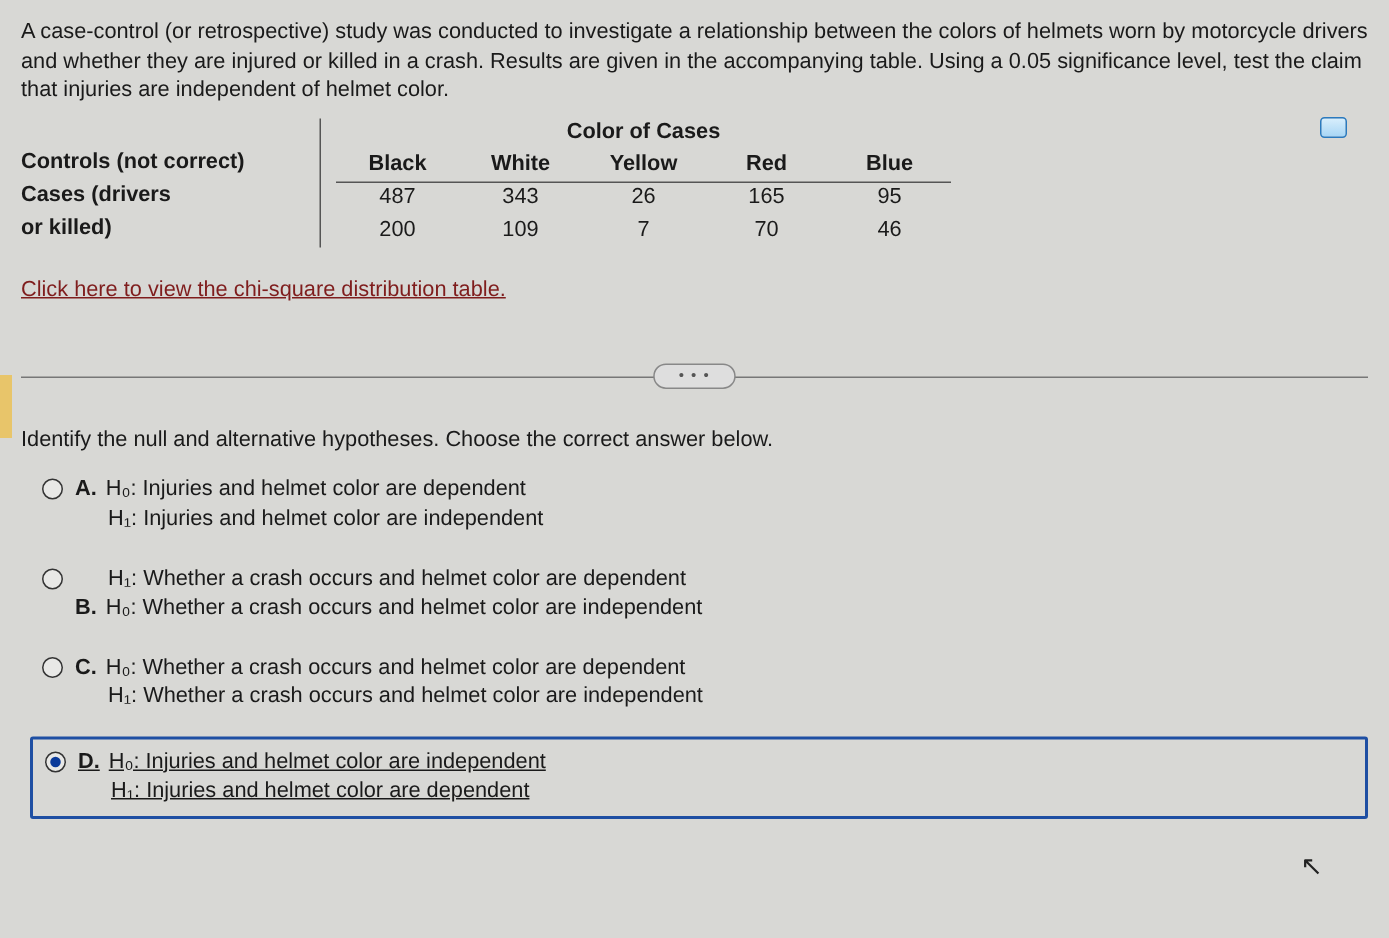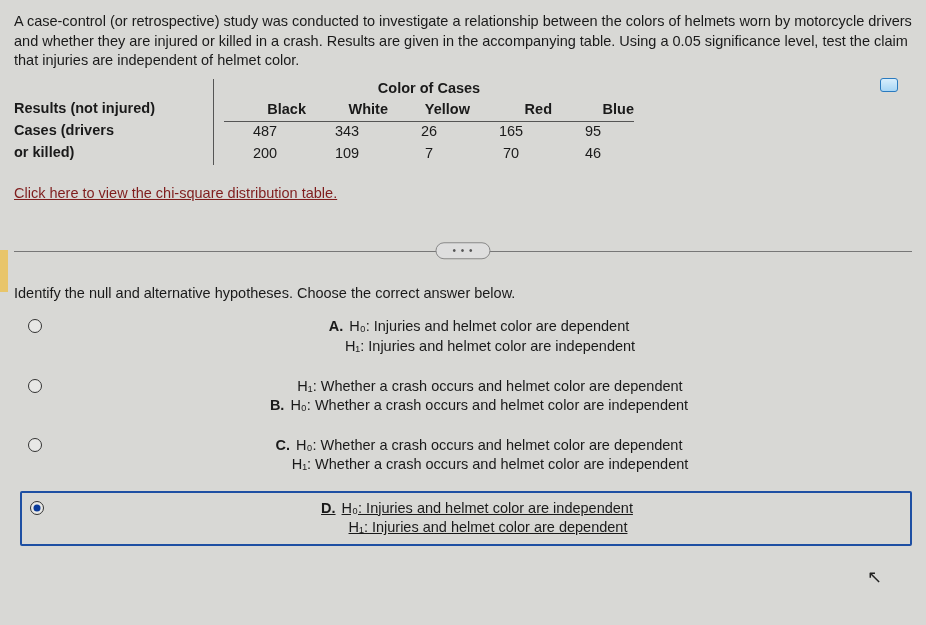--- a/index.html
+++ b/index.html
@@ -31,21 +31,21 @@
     .table-content { padding-left: 10px; }
     .table-title { text-align: center; font-weight: bold; margin-bottom: 2px; }
     .header-row, .data-row {
       display: flex;
     }
     .cell {
       width: 82px;
       text-align: center;
       height: 22px;
     }
-    .header-row .cell { font-weight: bold; border-bottom: 1.5px solid #555; text-align: right; }
+    .header-row .cell { font-weight: bold; border-bottom: 1.5px solid #555; }
     .chi-link {
       color: #7f1d1d;
       text-decoration: underline;
       display: inline-block;
       margin: 14px 0 8px 0;
       cursor: pointer;
     }
     .divider-wrap {
       position: relative;
       height: 30px;
@@ -90,21 +90,21 @@
     .radio.selected::after {
       content: '';
       position: absolute;
       width: 7px; height: 7px;
       background: #0a3a9a;
       border-radius: 50%;
       top: 50%; left: 50%;
       transform: translate(-50%, -50%);
     }
     .option-letter { font-weight: bold; margin-right: 6px; }
-    .option-body { flex: 1; text-align: center; }
+    .option-body { flex: 1; }
     .option-line { display: block; }
     .option.selected-box {
       border: 2px solid #1e4fa3;
       border-radius: 2px;
       padding: 6px 8px;
       margin-left: 6px;
       text-decoration: underline;
     }
     .help-icon {
       position: absolute;
@@ -134,21 +134,21 @@
 <body>
 
 
 
 <div class="left-tab"></div>
 
 <div class="problem-text">A case-control (or retrospective) study was conducted to investigate a relationship between the colors of helmets worn by motorcycle drivers and whether they are injured or killed in a crash. Results are given in the accompanying table. Using a 0.05 significance level, test the claim that injuries are independent of helmet color.</div>
 
 <div class="table-area">
   <div class="row-labels">
-    <div>Results (not injured)</div>
+    <div>Controls (not correct)</div>
     <div>Cases (drivers</div>
     <div>or killed)</div>
   </div>
   <div class="table-content">
     <div class="table-title">Color of Cases</div>
     <div class="header-row">
       <div class="cell">Black</div>
       <div class="cell">White</div>
       <div class="cell">Yellow</div>
       <div class="cell">Red</div>

